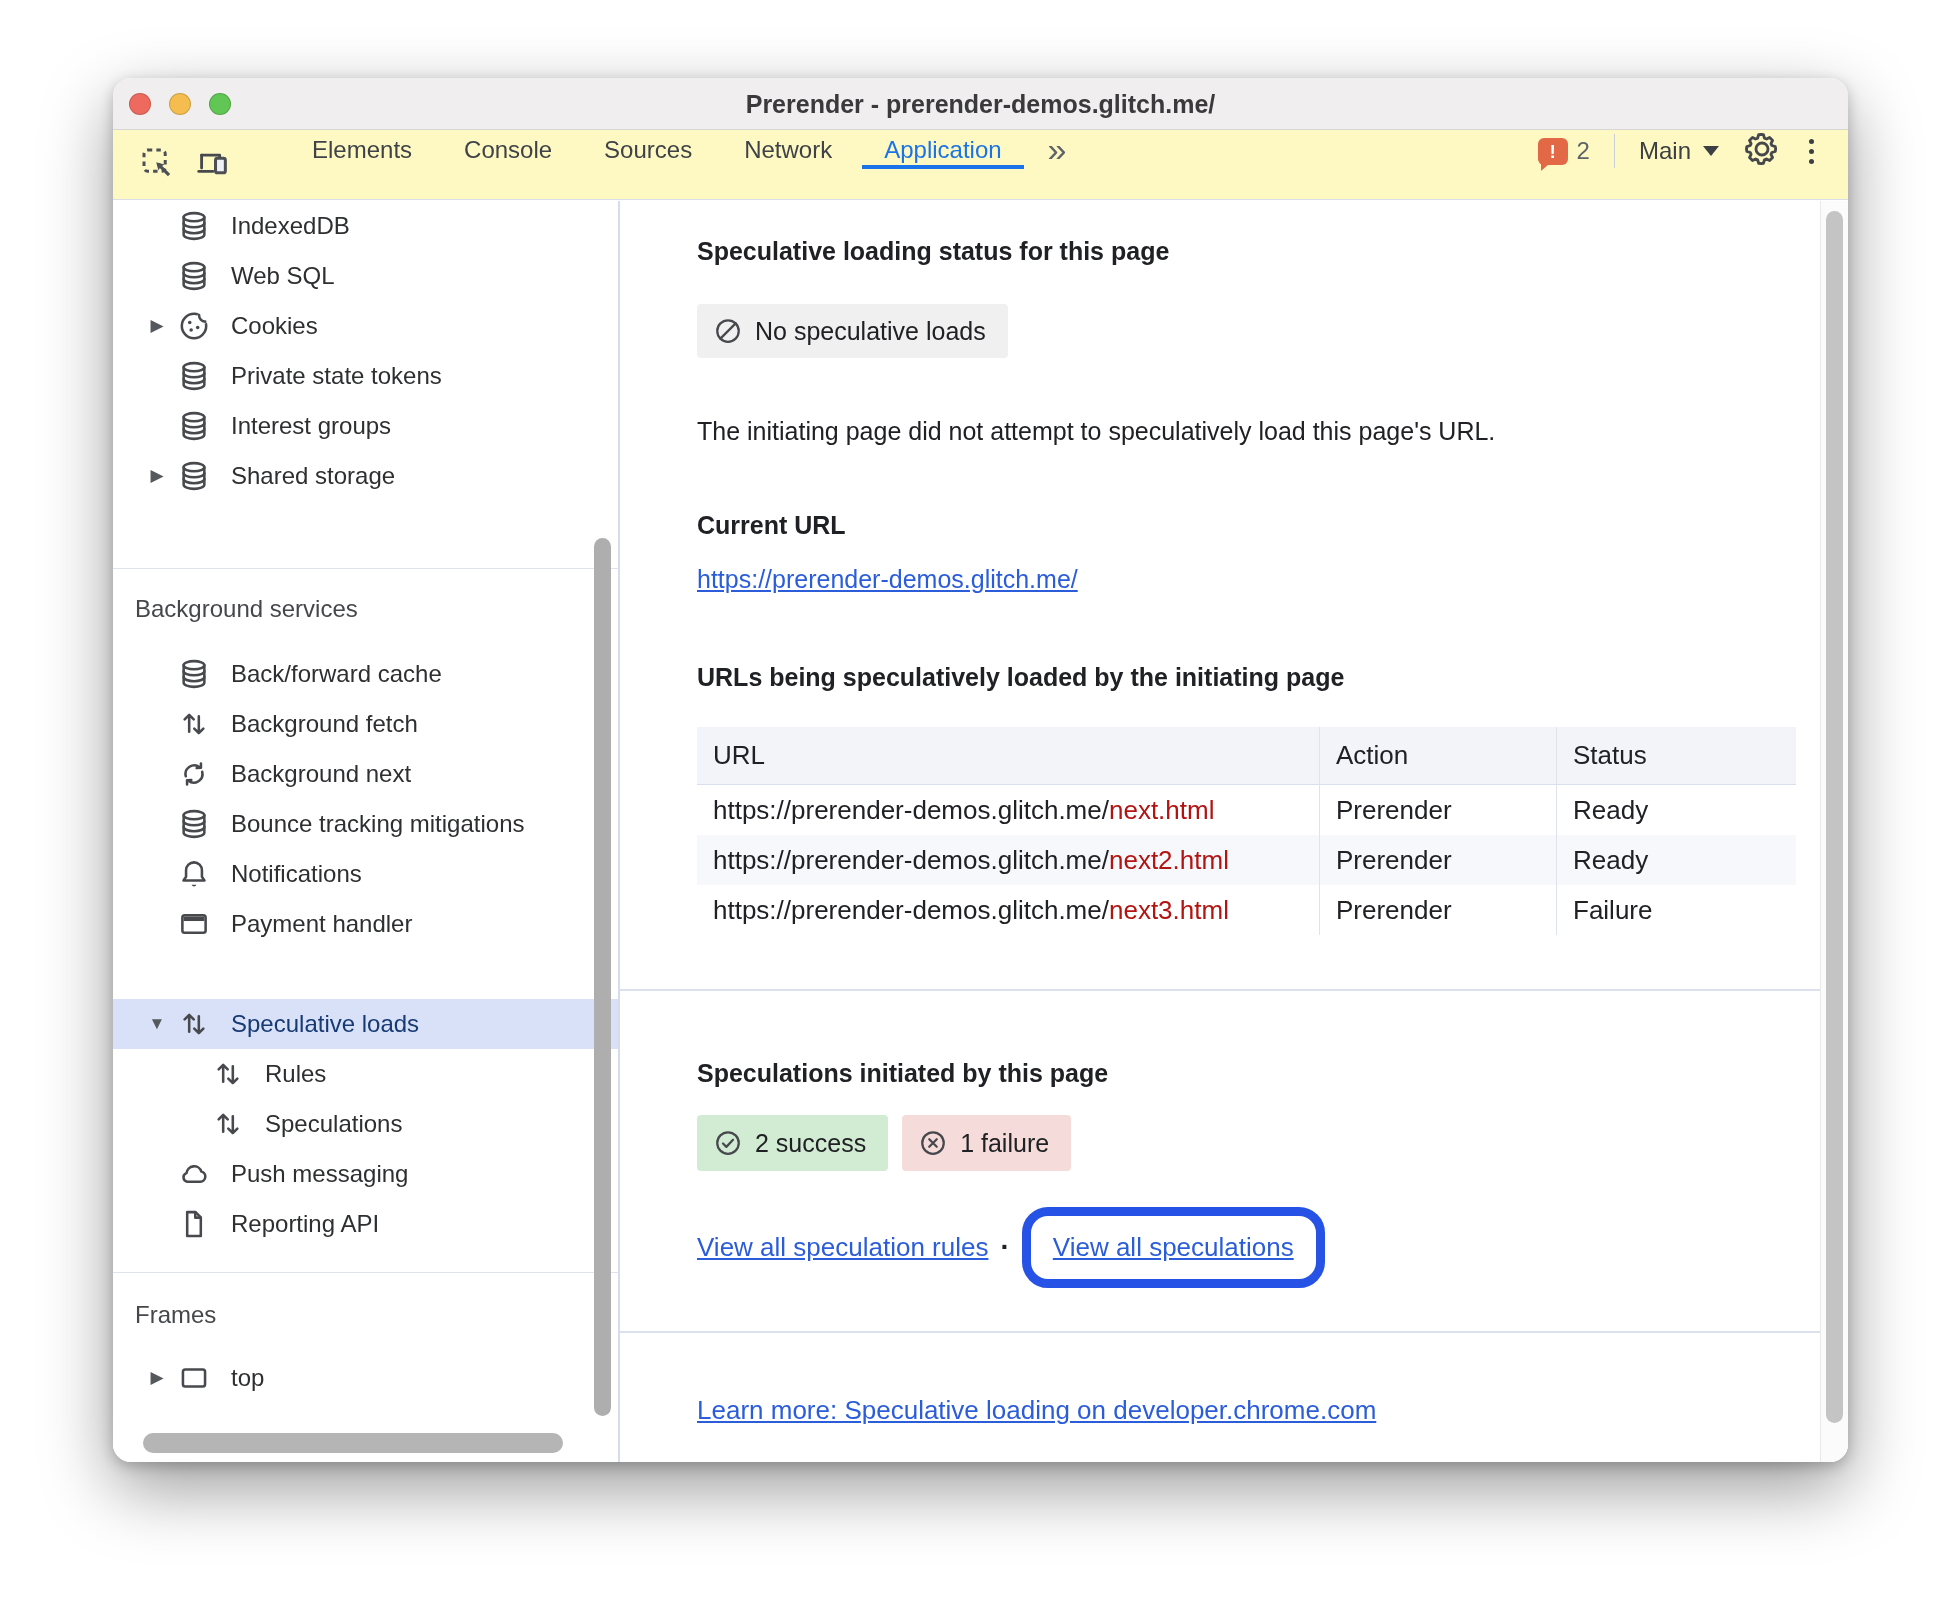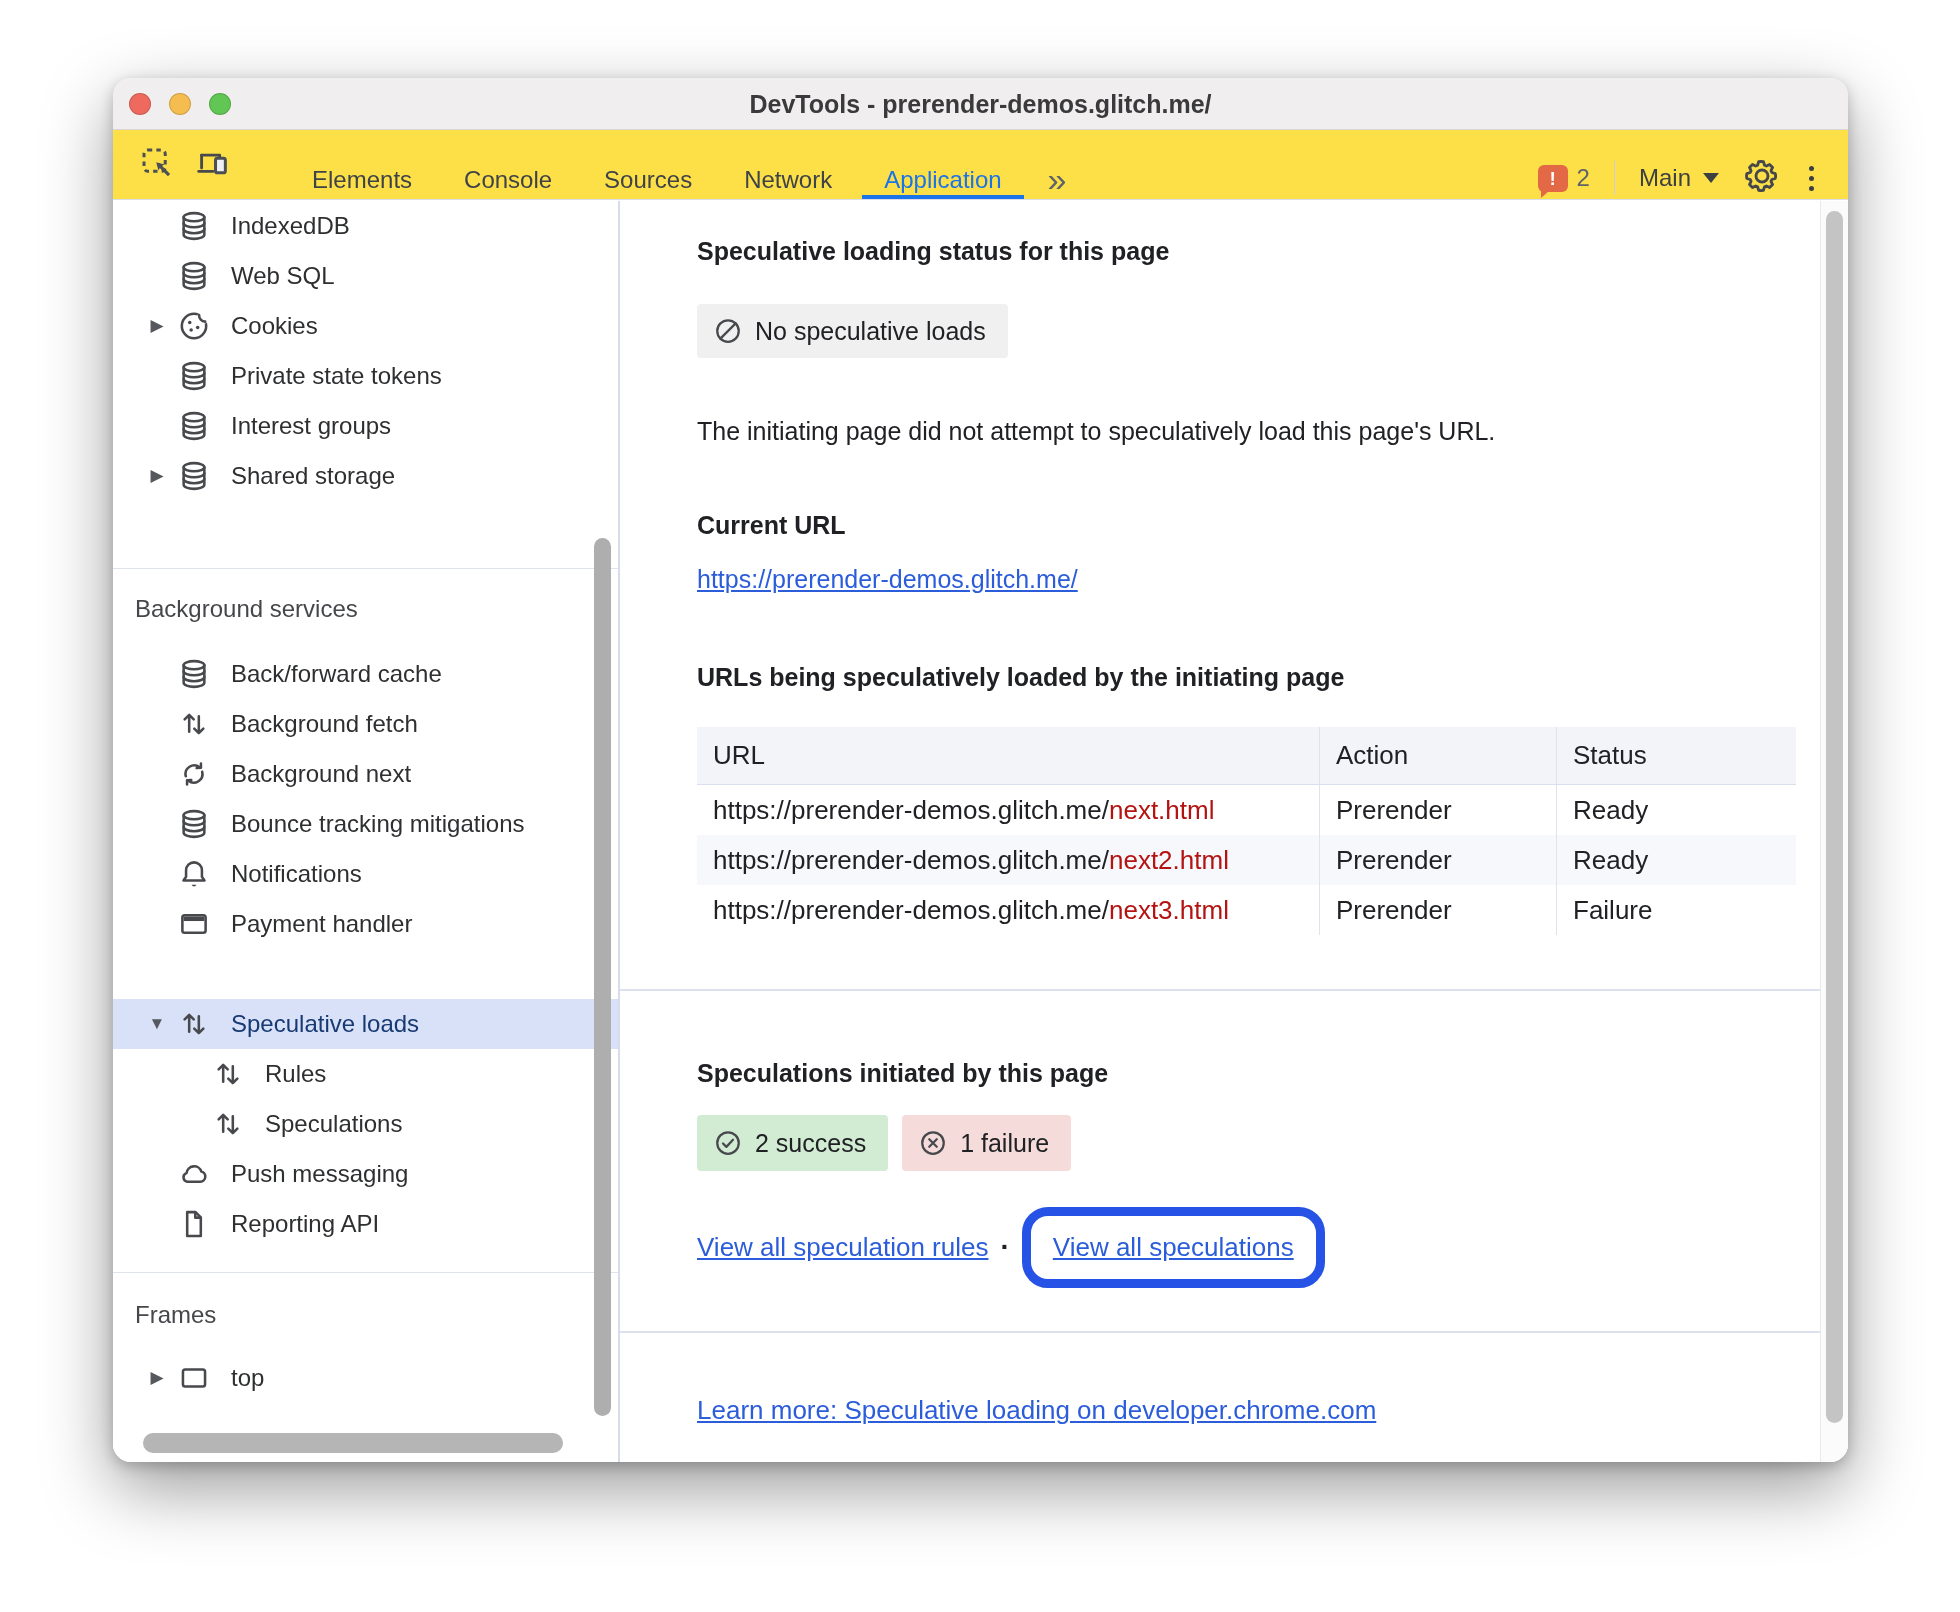--- a/index.html
+++ b/index.html
@@ -9,21 +9,21 @@
     background:#ffffff; border-radius:18px; overflow:hidden;
     box-shadow:0 26px 70px rgba(0,0,0,.40), 0 4px 14px rgba(0,0,0,.22);
   }
   
   .titlebar { position:relative; height:52px; background:#f0eeee; border-bottom:1px solid #d8d6d4; }
   .tl { position:absolute; top:15px; width:22px; height:22px; border-radius:50%; border:1px solid rgba(0,0,0,.15); }
   .tl.red{ left:16px; background:#ee6a5f; } .tl.yellow{ left:56px; background:#f5bd4f; } .tl.green{ left:96px; background:#61c654; }
   .wtitle { position:absolute; left:0; right:0; top:0; height:52px; line-height:52px; text-align:center;
             font-size:25px; font-weight:600; color:#3a3a3c; }
   
-  .tabbar { position:relative; height:70px; background:#fde047; border-bottom:1px solid #d9deea; display:flex; align-items:flex-end; }
+  .tabbar { position:relative; height:70px; background:#fef9c3; border-bottom:1px solid #d9deea; display:flex; align-items:flex-start; }
   .toolbtn { width:50px; display:flex; align-items:center; justify-content:center; align-self:center; height:50px; margin-left:19px; }
   .toolbtn svg { width:38px; height:38px; }
   .vdiv { width:1px; background:#d2d6e0; margin:17px 0 17px 19px; }
   .tabs { display:flex; margin-left:28px; }
   .tab { position:relative; display:flex; align-items:center; padding:0 26px; font-size:24px; color:#3f4347; }
   .tab.active { color:#1a73e8; }
   .tab.active::after { content:""; position:absolute; left:4px; right:4px; bottom:0; height:4px; background:#1a73e8; }
   .tab-more { display:flex; align-items:center; padding:0 20px; font-size:34px; color:#5f6368; letter-spacing:-2px; }
   .tb-right { margin-left:auto; display:flex; align-items:center; gap:24px; padding-right:30px; }
   .errwrap { display:flex; align-items:center; gap:9px; }
@@ -82,21 +82,21 @@
 </style>
 </head>
 <body>
 
 <div class="window">
 
   <div class="titlebar">
     <span class="tl red"></span>
     <span class="tl yellow"></span>
     <span class="tl green"></span>
-    <div class="wtitle">DevTools - prerender-demos.glitch.me/</div>
+    <div class="wtitle">Prerender - prerender-demos.glitch.me/</div>
   </div>
 
   <div class="tabbar">
     <div class="toolbtn">
       <span><svg viewBox="0 0 24 24" style="width: 38px; height: 38px;">
             <rect x="3.8" y="3.8" width="13.4" height="13.4" rx="2.4" fill="none" stroke="#4c4f53" stroke-width="1.9" stroke-dasharray="2.8 2.6"></rect>
             <path d="M19.6 19.6 12.6 12.6" stroke="#4c4f53" stroke-width="2" fill="none"></path>
             <path d="M11.5 11.5l5.2 1.4-2.4 1.4-1.4 2.4Z" fill="#4c4f53"></path>
           </svg></span>
     </div>

